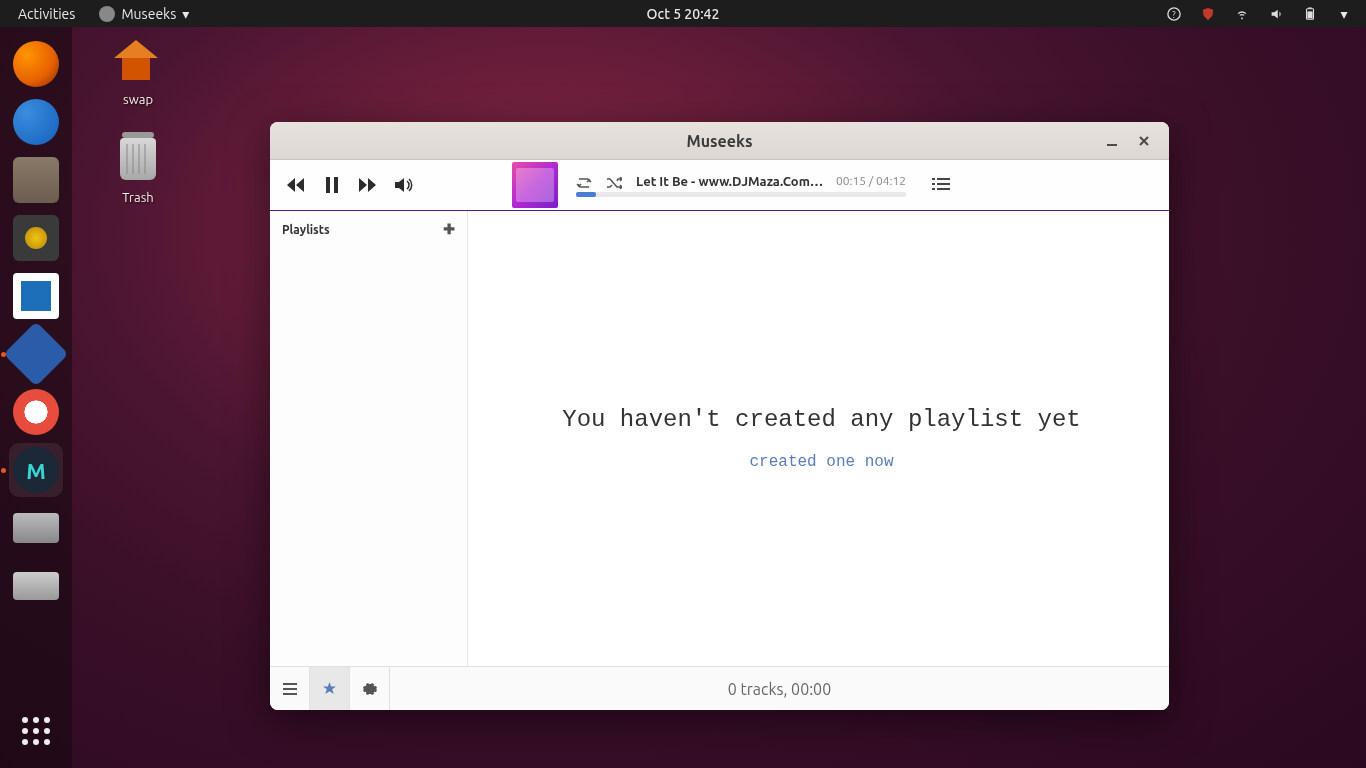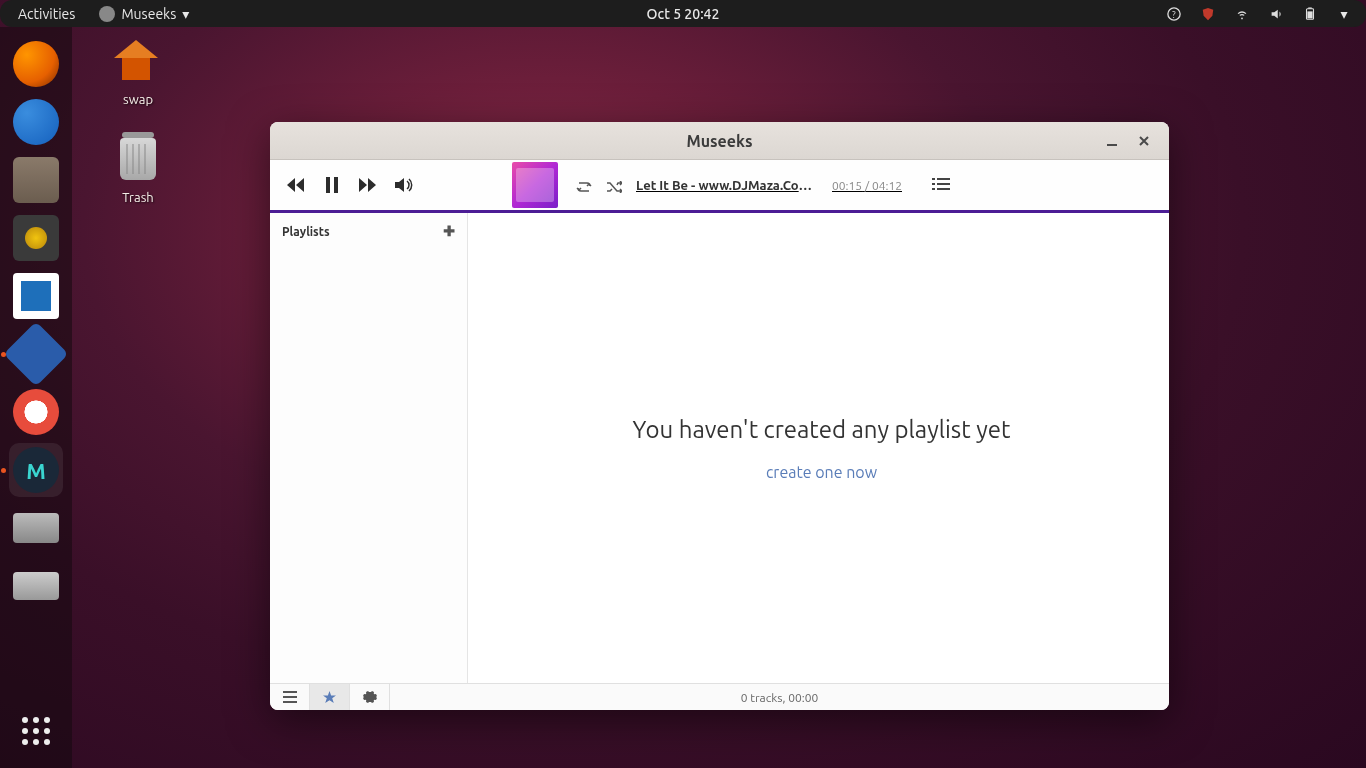--- a/index.html
+++ b/index.html
@@ -16,21 +16,20 @@
 .topbar {
   position: absolute;
   top: 0; left: 0; right: 0;
   height: 27px;
   background: #1d1d1d;
   color: #e8e8e8;
   display: flex;
   align-items: center;
   font-size: 14px;
   z-index: 10;
-  border-radius: 12px;
 }
 .topbar-left { display: flex; align-items: center; padding-left: 12px; gap: 18px; }
 .topbar-activities { padding: 4px 6px; }
 .topbar-app { display: flex; align-items: center; gap: 6px; }
 .topbar-app-icon { width: 16px; height: 16px; background: #888; border-radius: 50%; display: inline-block; }
 .topbar-center { position: absolute; left: 50%; transform: translateX(-50%); font-weight: 500; text-align: center; }
 .topbar-right { margin-left: auto; display: flex; align-items: center; gap: 18px; padding-right: 14px; }
 .tray-icon { width: 16px; height: 16px; display: inline-flex; align-items: center; justify-content: center; }
 .tray-icon svg { fill: #ddd; }
 
@@ -128,68 +127,69 @@
   position: relative;
   overflow: hidden;
 }
 .album-art::after {
   content: '';
   position: absolute; inset: 6px 4px;
   background: rgba(255,255,255,0.3);
   border-radius: 2px;
 }
 
-.track-zone { flex: 1; display: flex; flex-direction: row; gap: 4px; margin-left: 10px; max-width: 330px; text-decoration: underline; }
+.track-zone { flex: 1; display: flex; flex-direction: column; gap: 4px; margin-left: 10px; max-width: 330px; }
 .track-top { display: flex; align-items: center; gap: 12px; }
 .mode-btn { width: 18px; height: 14px; cursor: pointer; color: #555; }
 .track-title { font-size: 13px; color: #333; font-weight: 600; flex: 1; white-space: nowrap; overflow: hidden; text-overflow: ellipsis; }
 .track-time { font-size: 12px; color: #888; }
 .progress-bar { height: 5px; background: #e8e8e8; border-radius: 2px; position: relative; }
 .progress-fill { position: absolute; left: 0; top: 0; bottom: 0; background: #4a7dd6; border-radius: 2px; }
 
 .queue-btn { margin-left: 18px; width: 22px; cursor: pointer; }
 .search-box {
   margin-left: auto;
   width: 178px; height: 26px;
   border: 1px solid #ddd;
   border-radius: 3px;
   padding: 0 10px;
   font-size: 13px;
   color: #888;
   background: #fafafa;
 }
 
-.body-row { flex: 1; display: flex; border-top: 3px solid #4c1d95; gap: 6px; }
+.body-row { flex: 1; display: flex; border-top: 1px solid #4c1d95; gap: 6px; }
 .sidebar {
   width: 198px;
   background: #fdfdfd;
   border-right: 1px solid #e5e5e5;
   padding: 10px 12px;
 }
 .sidebar-header { display: flex; justify-content: space-between; align-items: center; font-size: 12px; font-weight: 700; color: #333; }
 .add-btn { font-size: 14px; cursor: pointer; color: #555; }
 
 .main-area {
   flex: 1;
   display: flex;
   flex-direction: column;
   align-items: center;
   justify-content: center;
   gap: 20px;
+  font-family: Liberation Mono, monospace;
 }
 .empty-msg { font-size: 24px; color: #333; font-weight: 400; }
 .create-link { color: #5a7db8; font-size: 16px; cursor: pointer; }
 
 .footer {
-  height: 27px;
+  height: 44px;
   background: #fafafa;
   border-top: 1px solid #e0e0e0;
   display: flex;
   align-items: center;
-  font-size: 12px;
+  font-size: 16px;
   color: #666;
 }
 .footer-tabs { display: flex; height: 100%; }
 .footer-tab {
   width: 40px; height: 100%;
   display: flex; align-items: center; justify-content: center;
   border-right: 1px solid #e0e0e0;
   cursor: pointer;
 }
 .footer-tab.active { background: #e8e8e8; }
@@ -388,21 +388,21 @@
 
   <div class="body-row">
     <div class="sidebar">
       <div class="sidebar-header">
         <span>Playlists</span>
         <span class="add-btn">✚</span>
       </div>
     </div>
     <div class="main-area">
       <div class="empty-msg">You haven't created any playlist yet</div>
-      <div class="create-link">create one now</div>
+      <div class="create-link">created one now</div>
     </div>
   </div>
 
   <div class="footer">
     <div class="footer-tabs">
       <span class="footer-tab">
           <svg width="14" height="12" viewBox="0 0 14 12" fill="#555">
             <rect y="0" width="14" height="2"></rect>
             <rect y="5" width="14" height="2"></rect>
             <rect y="10" width="14" height="2"></rect>

